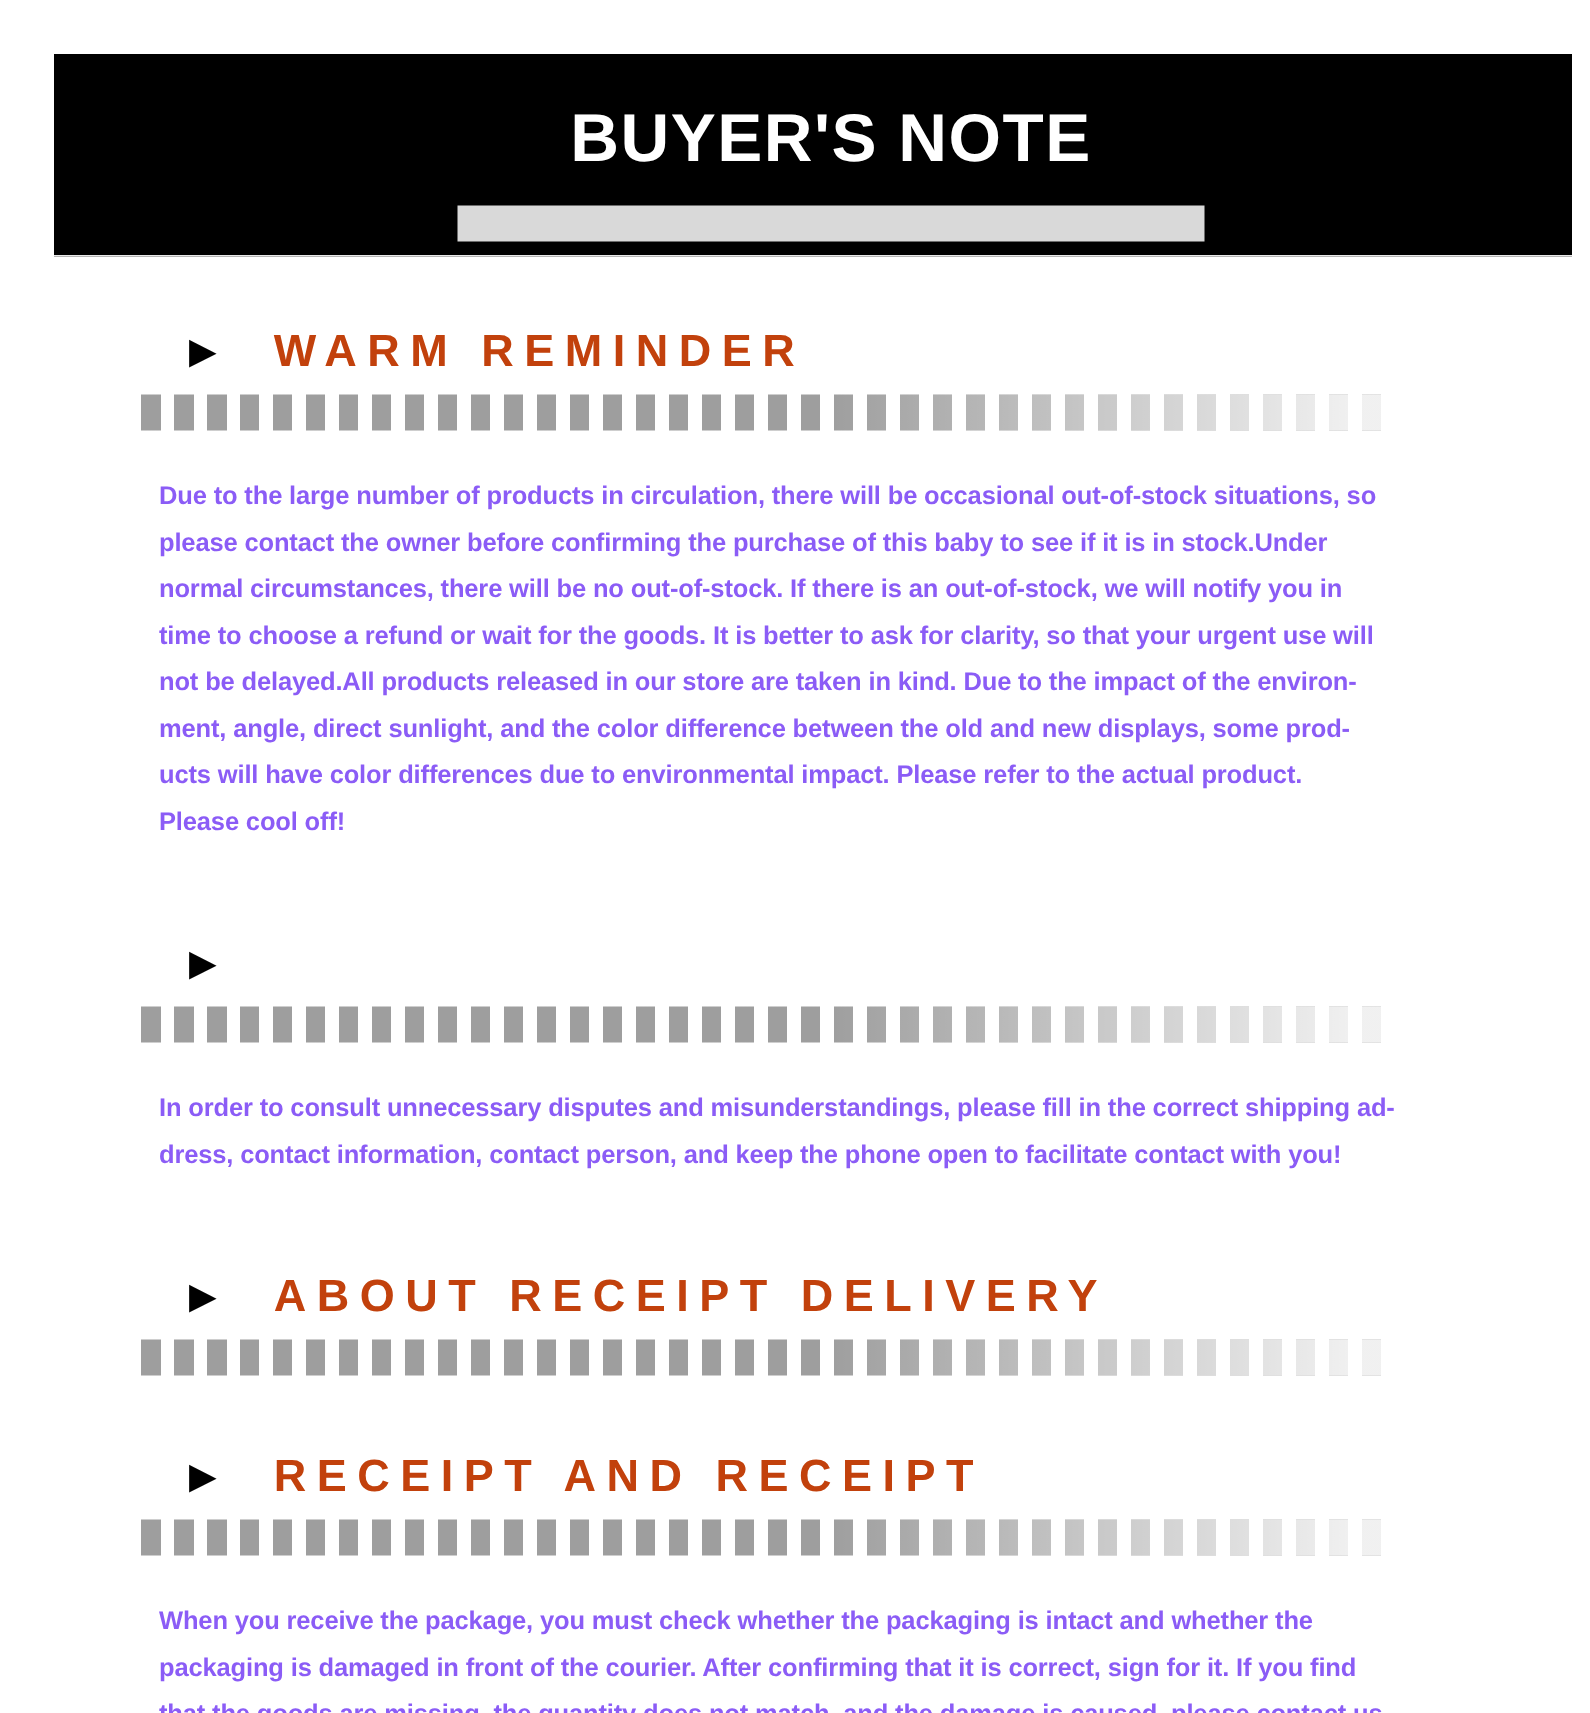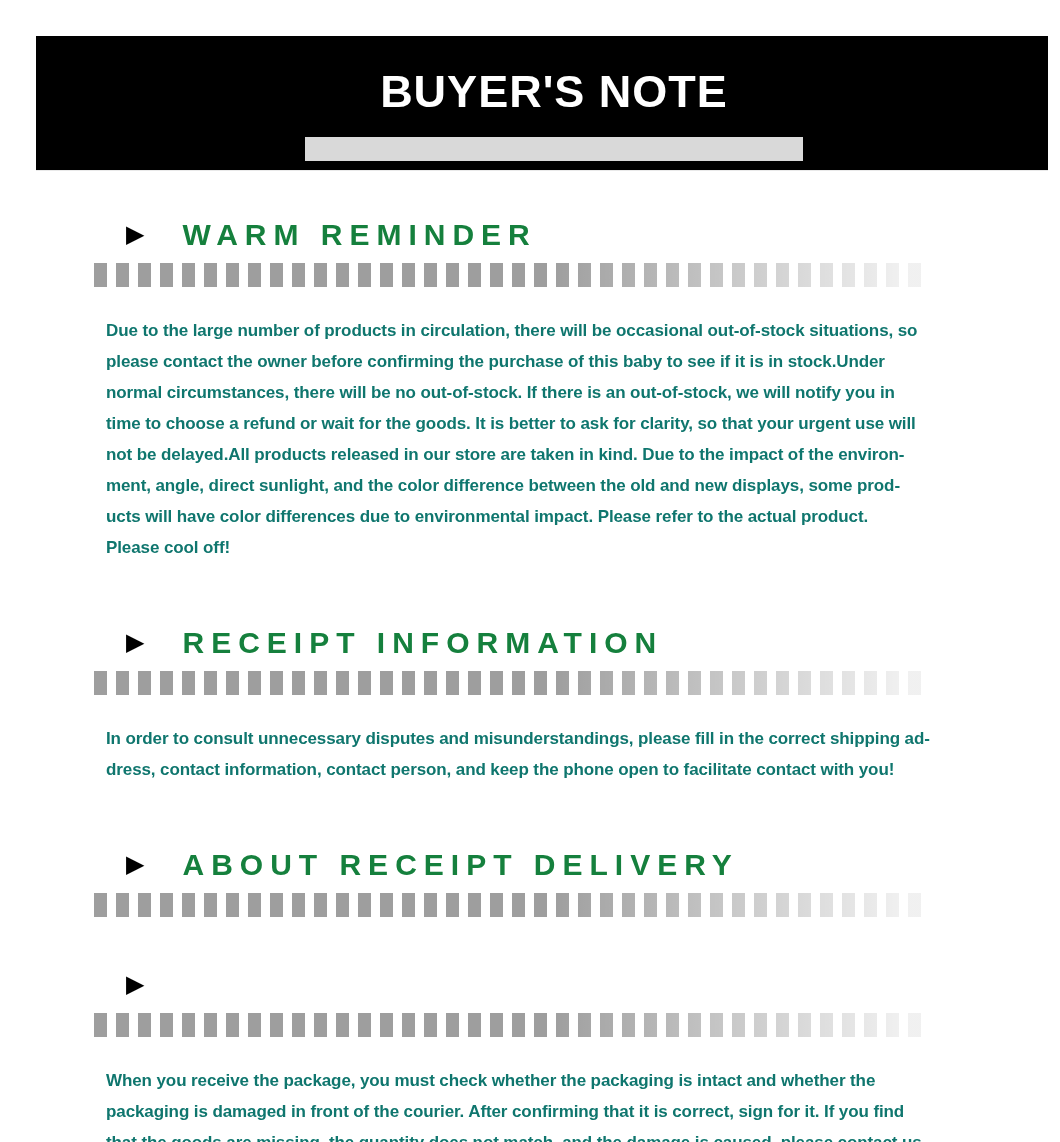--- a/index.html
+++ b/index.html
@@ -49,37 +49,37 @@
   .tri {
     color: #000000;
     font-size: 24px;
     line-height: 1;
     margin: 0 14px 2px 8px;
     font-family: "DejaVu Sans", sans-serif;
   }
   .section-heading h2 {
     font-size: 30px;
     font-weight: bold;
-    color: #15803d;
+    color: #c2410c;
     letter-spacing: 7px;
     white-space: nowrap;
   }
   .dashed-divider {
     margin-top: 10px;
     width: 832px;
     height: 2px;
     background-image:
       linear-gradient(90deg, rgba(255,255,255,0) 55%, rgba(255,255,255,0.85) 97%),
       repeating-linear-gradient(90deg, #9e9e9e 0 13px, rgba(0,0,0,0) 13px 22px);
   }
   .section-body {
     margin-top: 16px;
     font-size: 17px;
     font-weight: bold;
-    color: #0f766e;
+    color: #8b5cf6;
     line-height: 31px;
     letter-spacing: -0.1px;
     white-space: pre-line;
   }
 </style>
 </head>
 <body>
 
 <div class="page">
 
@@ -102,38 +102,38 @@
 time to choose a refund or wait for the goods. It is better to ask for clarity, so that your urgent use will
 not be delayed.All products released in our store are taken in kind. Due to the impact of the environ-
 ment, angle, direct sunlight, and the color difference between the old and new displays, some prod-
 ucts will have color differences due to environmental impact. Please refer to the actual product.
 Please cool off!</p>
     </section>
 
     <section class="note-section">
       <div class="section-heading">
         <span class="tri">▶</span>
-        <h2>RECEIPT INFORMATION</h2>
       </div>
       <div class="dashed-divider"></div>
       <p class="section-body">In order to consult unnecessary disputes and misunderstandings, please fill in the correct shipping ad-
 dress, contact information, contact person, and keep the phone open to facilitate contact with you!</p>
     </section>
 
     <section class="note-section">
       <div class="section-heading">
         <span class="tri">▶</span>
         <h2>ABOUT RECEIPT DELIVERY</h2>
       </div>
       <div class="dashed-divider"></div>
     </section>
 
     <section class="note-section">
       <div class="section-heading">
         <span class="tri">▶</span>
+        <h2>RECEIPT AND RECEIPT</h2>
       </div>
       <div class="dashed-divider"></div>
       <p class="section-body">When you receive the package, you must check whether the packaging is intact and whether the
 packaging is damaged in front of the courier. After confirming that it is correct, sign for it. If you find
 that the goods are missing, the quantity does not match, and the damage is caused, please contact us
 by phone immediately. After confirming that it is correct, sign for it!Thank you.Since the quality of ex-
 press delivery services in each place varies greatly, it may cause unnecessary trouble to buyers. If you
 have any dissatisfaction, please let us know.</p>
     </section>
 

